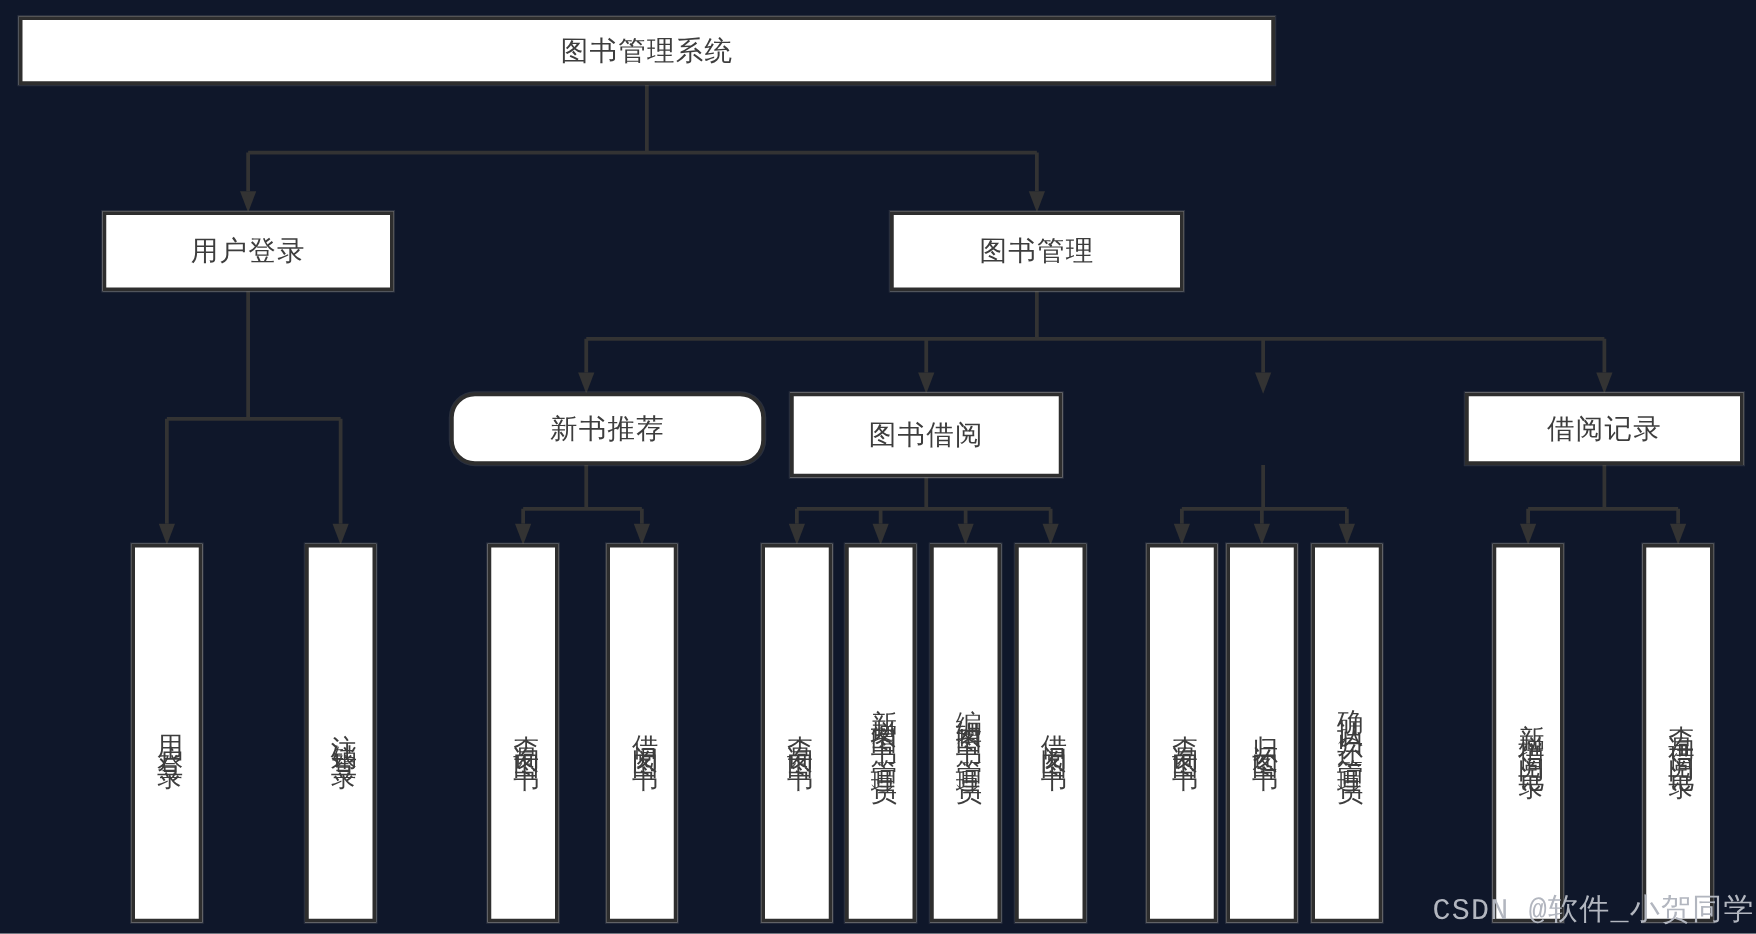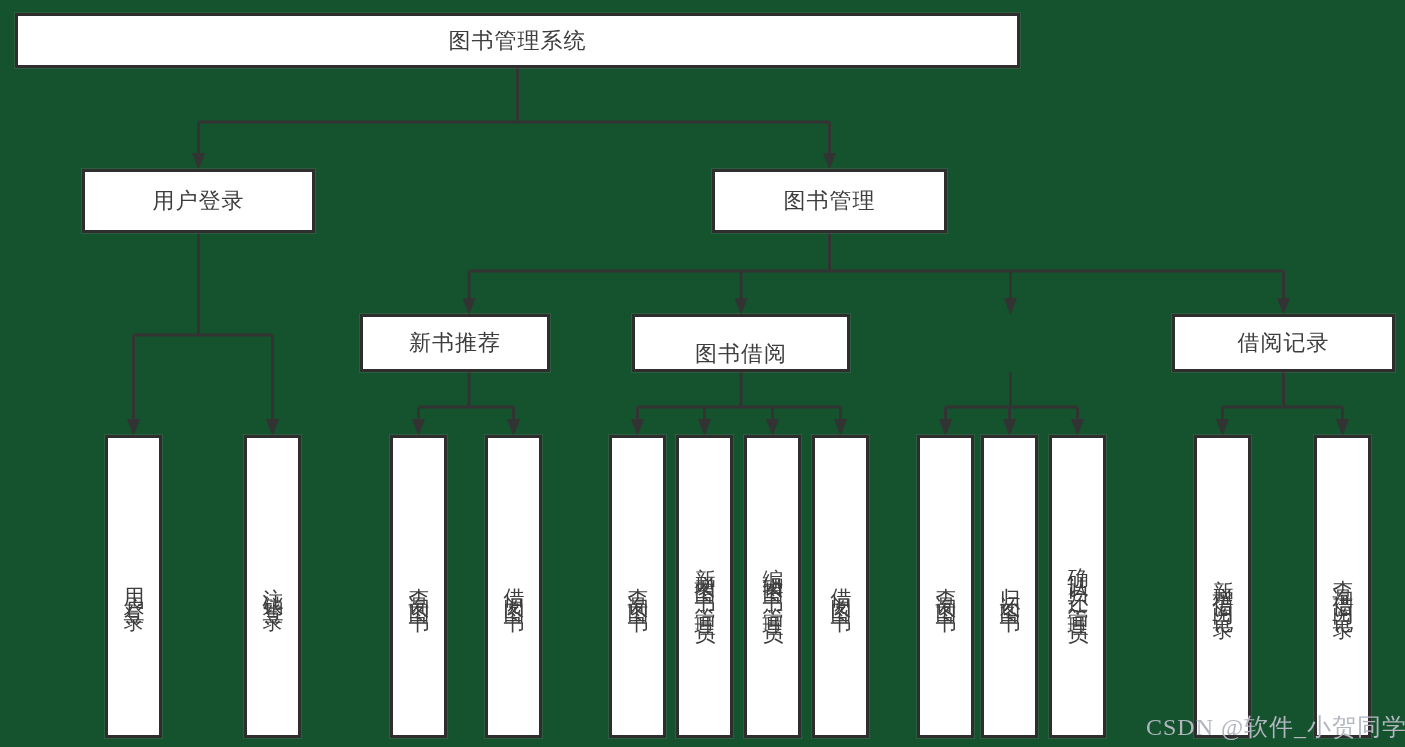--- a/index.html
+++ b/index.html
@@ -1,20 +1,20 @@
 <!DOCTYPE html>
 <html lang="zh"><head>
 <meta charset="utf-8">
 <style>
   html,body{margin:0;padding:0;background:#fff;}
   .stage{
     position:relative;
     width:1405px;height:747px;
-    background:#14532d;
-    font-family:Liberation Serif, serif;
+    background:#0f172a;
+    font-family:Liberation Mono, monospace;
     color:#3d3d3d;
     overflow:hidden;
   }
   .connectors{position:absolute;left:0;top:0;width:1405px;height:747px;}
   .box{
     position:absolute;
     border:3px solid #2e2e2e;
     background:#fff;
     display:flex;
     align-items:center;
@@ -99,24 +99,24 @@
     <span class="h-label" style="color: rgb(61, 61, 61);">图书管理系统</span>
   </div>
 
   <div class="box" style="left: 82px; top: 169px; width: 233px; height: 64px; border-color: rgb(46, 46, 46);">
     <span class="h-label" style="color: rgb(61, 61, 61);">用户登录</span>
   </div>
   <div class="box" style="left: 712px; top: 169px; width: 235px; height: 64px; border-color: rgb(46, 46, 46); justify-content: center;">
     <span class="h-label" style="color: rgb(61, 61, 61);">图书管理</span>
   </div>
 
-  <div class="box" style="left: 360px; top: 314px; width: 190px; height: 58px; border-color: rgb(46, 46, 46);">
+  <div class="box" style="left: 360px; top: 314px; width: 252px; height: 58px; border-color: rgb(46, 46, 46); border-radius: 20px;">
     <span class="h-label" style="color: rgb(61, 61, 61);">新书推荐</span>
   </div>
-  <div class="box" style="left: 632px; top: 314px; width: 218px; height: 58px; border-color: rgb(46, 46, 46); align-items: flex-end;">
+  <div class="box" style="left: 632px; top: 314px; width: 218px; height: 68px; border-color: rgb(46, 46, 46);">
     <span class="h-label" style="color: rgb(61, 61, 61);">图书借阅</span>
   </div>
   <div class="box" style="left: 1172px; top: 314px; width: 223px; height: 58px; border-color: rgb(46, 46, 46);">
     <span class="h-label" style="color: rgb(61, 61, 61);">借阅记录</span>
   </div>
 
   <div class="box leaf" style="left: 105px; top: 435px; width: 57px; height: 303px; border-color: rgb(46, 46, 46);">
     <span class="v-label" style="color: rgb(61, 61, 61);">用户登录</span>
   </div>
   <div class="box leaf" style="left: 244px; top: 435px; width: 57px; height: 303px; border-color: rgb(46, 46, 46);">

